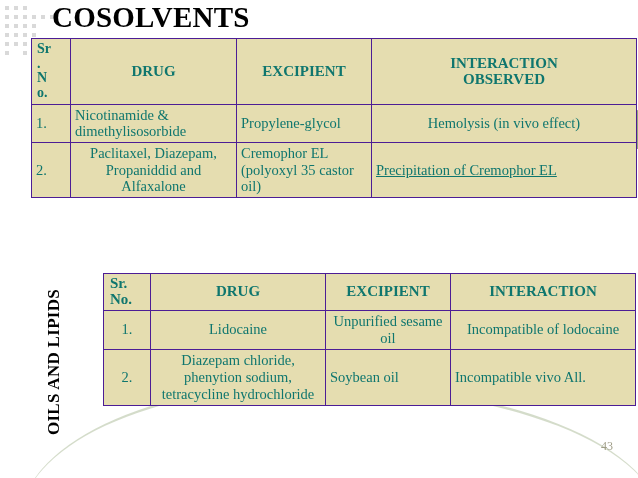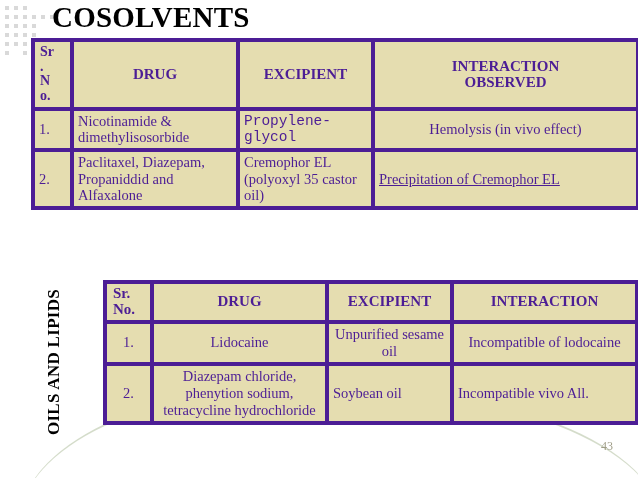--- a/index.html
+++ b/index.html
@@ -86,23 +86,23 @@
 
   
   .ppt-table {
     position: absolute;
     border-collapse: collapse;
     background: #e5ddb0;
     table-layout: fixed;
     z-index: 5;
   }
   .ppt-table td, .ppt-table th {
-    border: 4px solid #4c1d95;
+    border: 1px solid #4c1d95;
     padding: 2px 4px;
-    color: #4c1d95;
+    color: #0f766e;
     vertical-align: middle;
     background: #e5ddb0;
   }
   .ppt-table th {
     font-weight: bold;
     text-align: center;
     font-size: 15px;
     line-height: 1.12;
   }
 
@@ -126,30 +126,30 @@
     font-size: 14px;
   }
   #table-cosolvents th.hdr-sr span { display: block; }
 
   #table-cosolvents td {
     font-size: 14.5px;
     line-height: 1.15;
   }
   .num-cell { text-align: left; padding-left: 6px; }
   .t1-r1-drug { text-align: left; }
-  .t1-r1-exc  { text-align: left; font-family: Liberation Mono, monospace; }
+  .t1-r1-exc  { text-align: left; }
   .t1-r1-int  { text-align: center; font-family: Liberation Serif, serif; }
-  .t1-r2-drug { text-align: left; }
+  .t1-r2-drug { text-align: center; }
   .t1-r2-exc  { text-align: left; }
   .t1-r2-int  { text-align: left; vertical-align: top; padding-top: 4px; text-decoration: underline; }
 
   
   #table-oils {
     left: 103px;
-    top: 280px;
+    top: 273px;
     width: 532px;
     font-size: 14.5px;
   }
   #table-oils .c-sr   { width: 47px; }
   #table-oils .c-drug { width: 175px; }
   #table-oils .c-exc  { width: 125px; }
   #table-oils .c-int  { width: 185px; }
 
   #table-oils th.hdr-sr {
     text-align: left;

